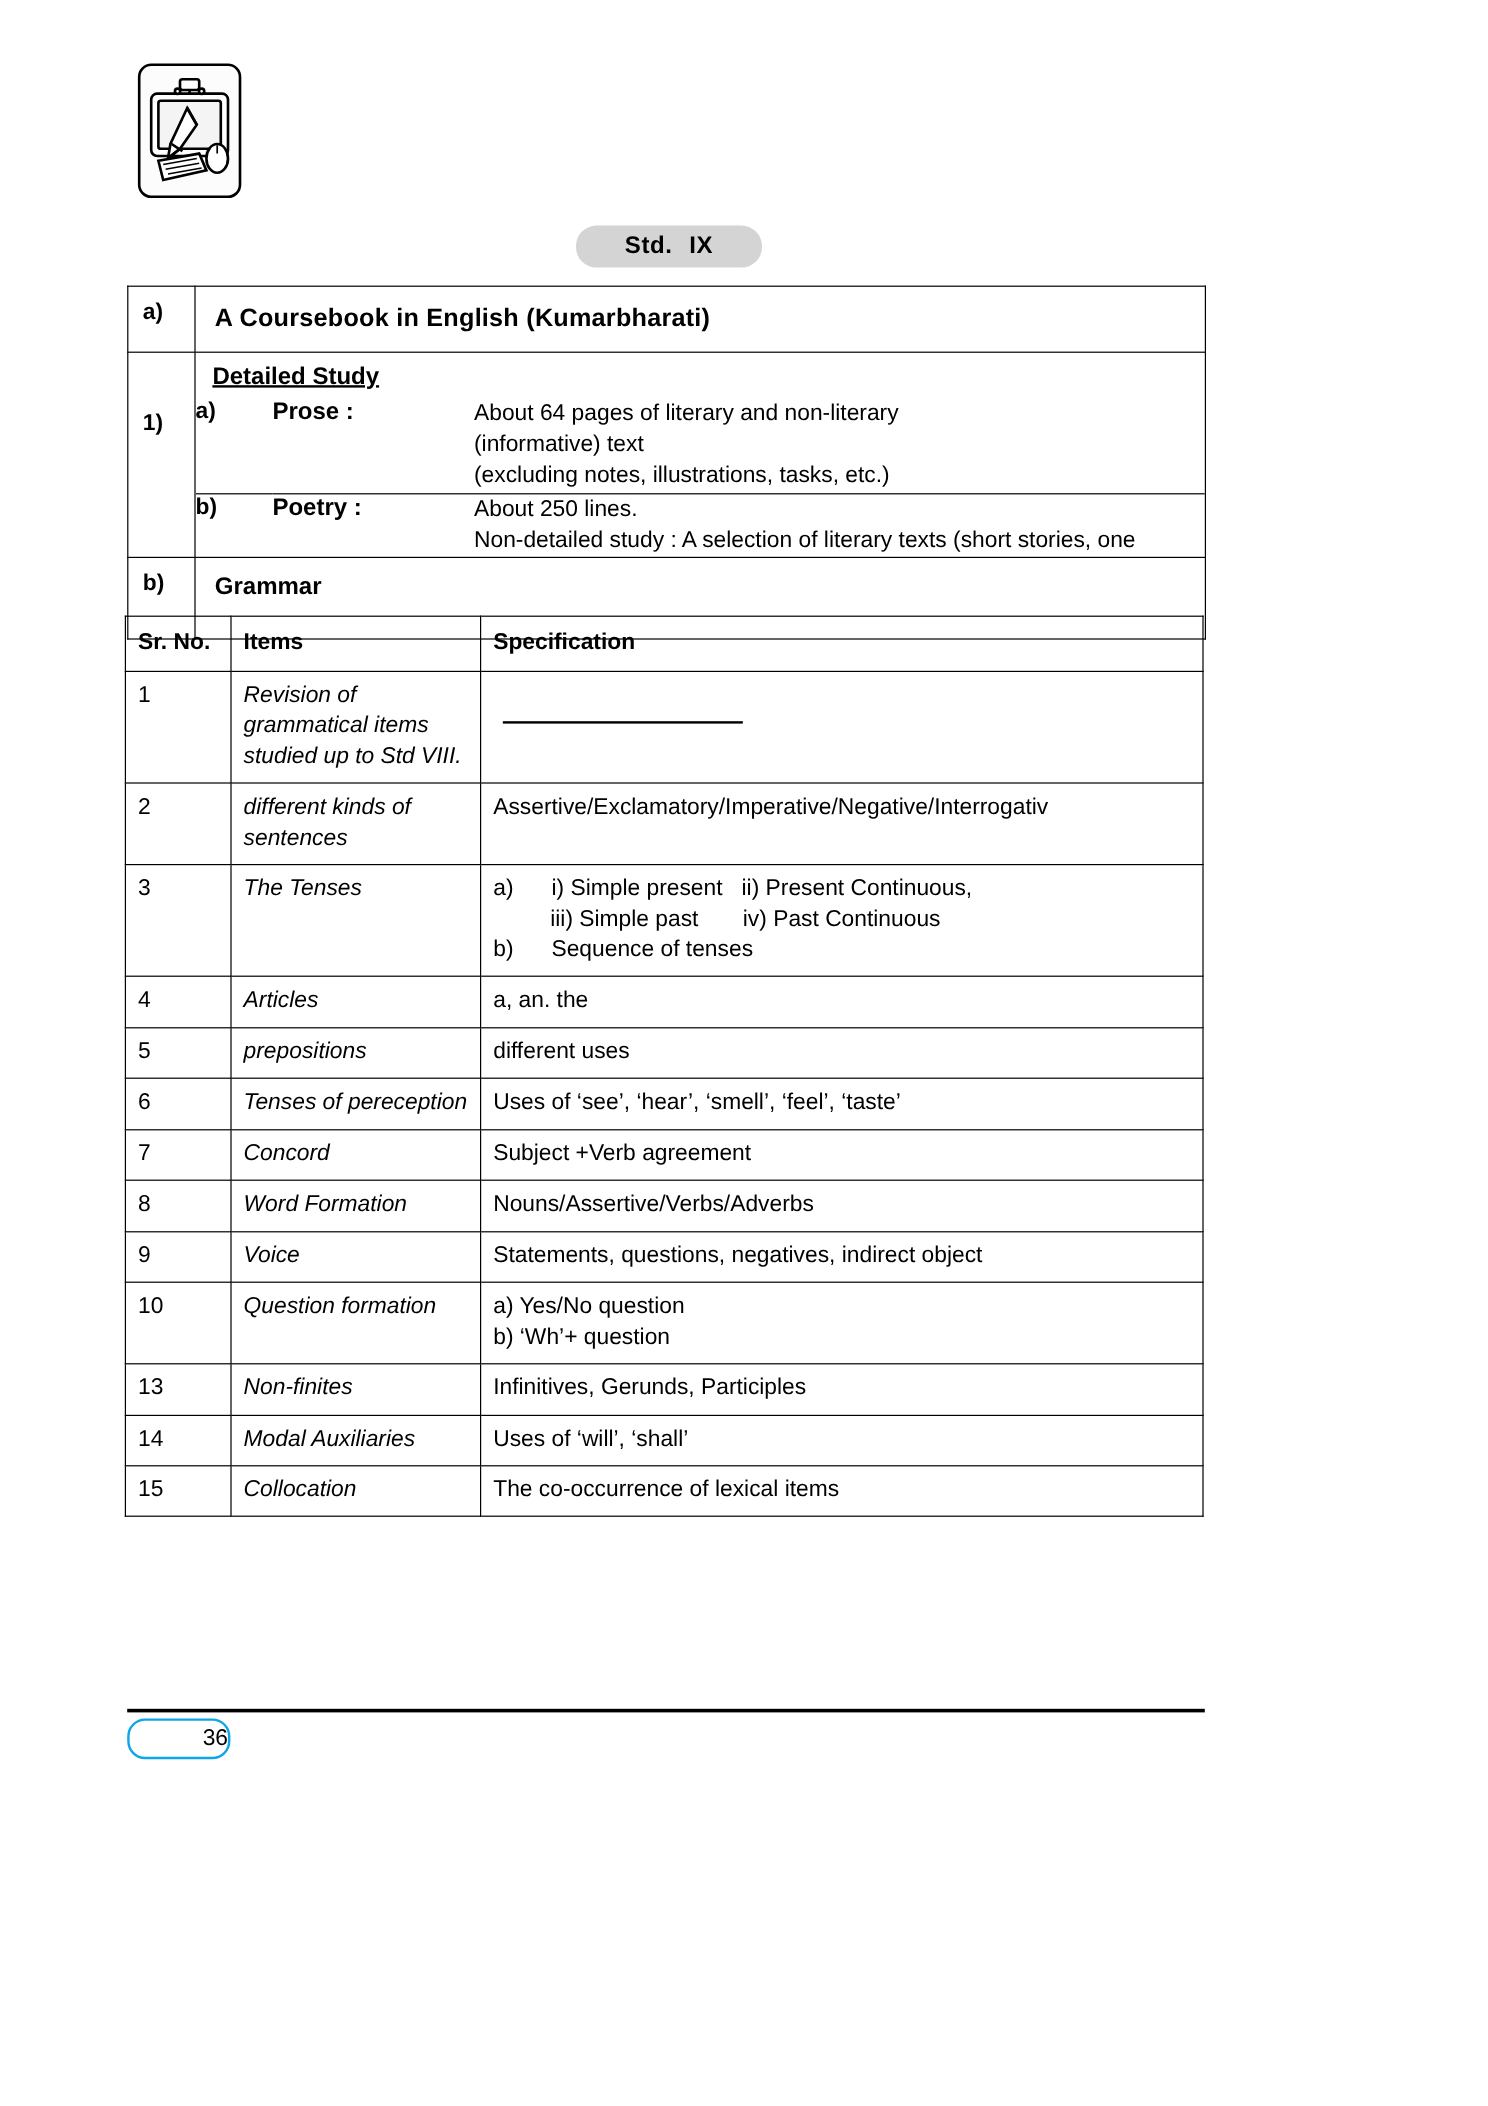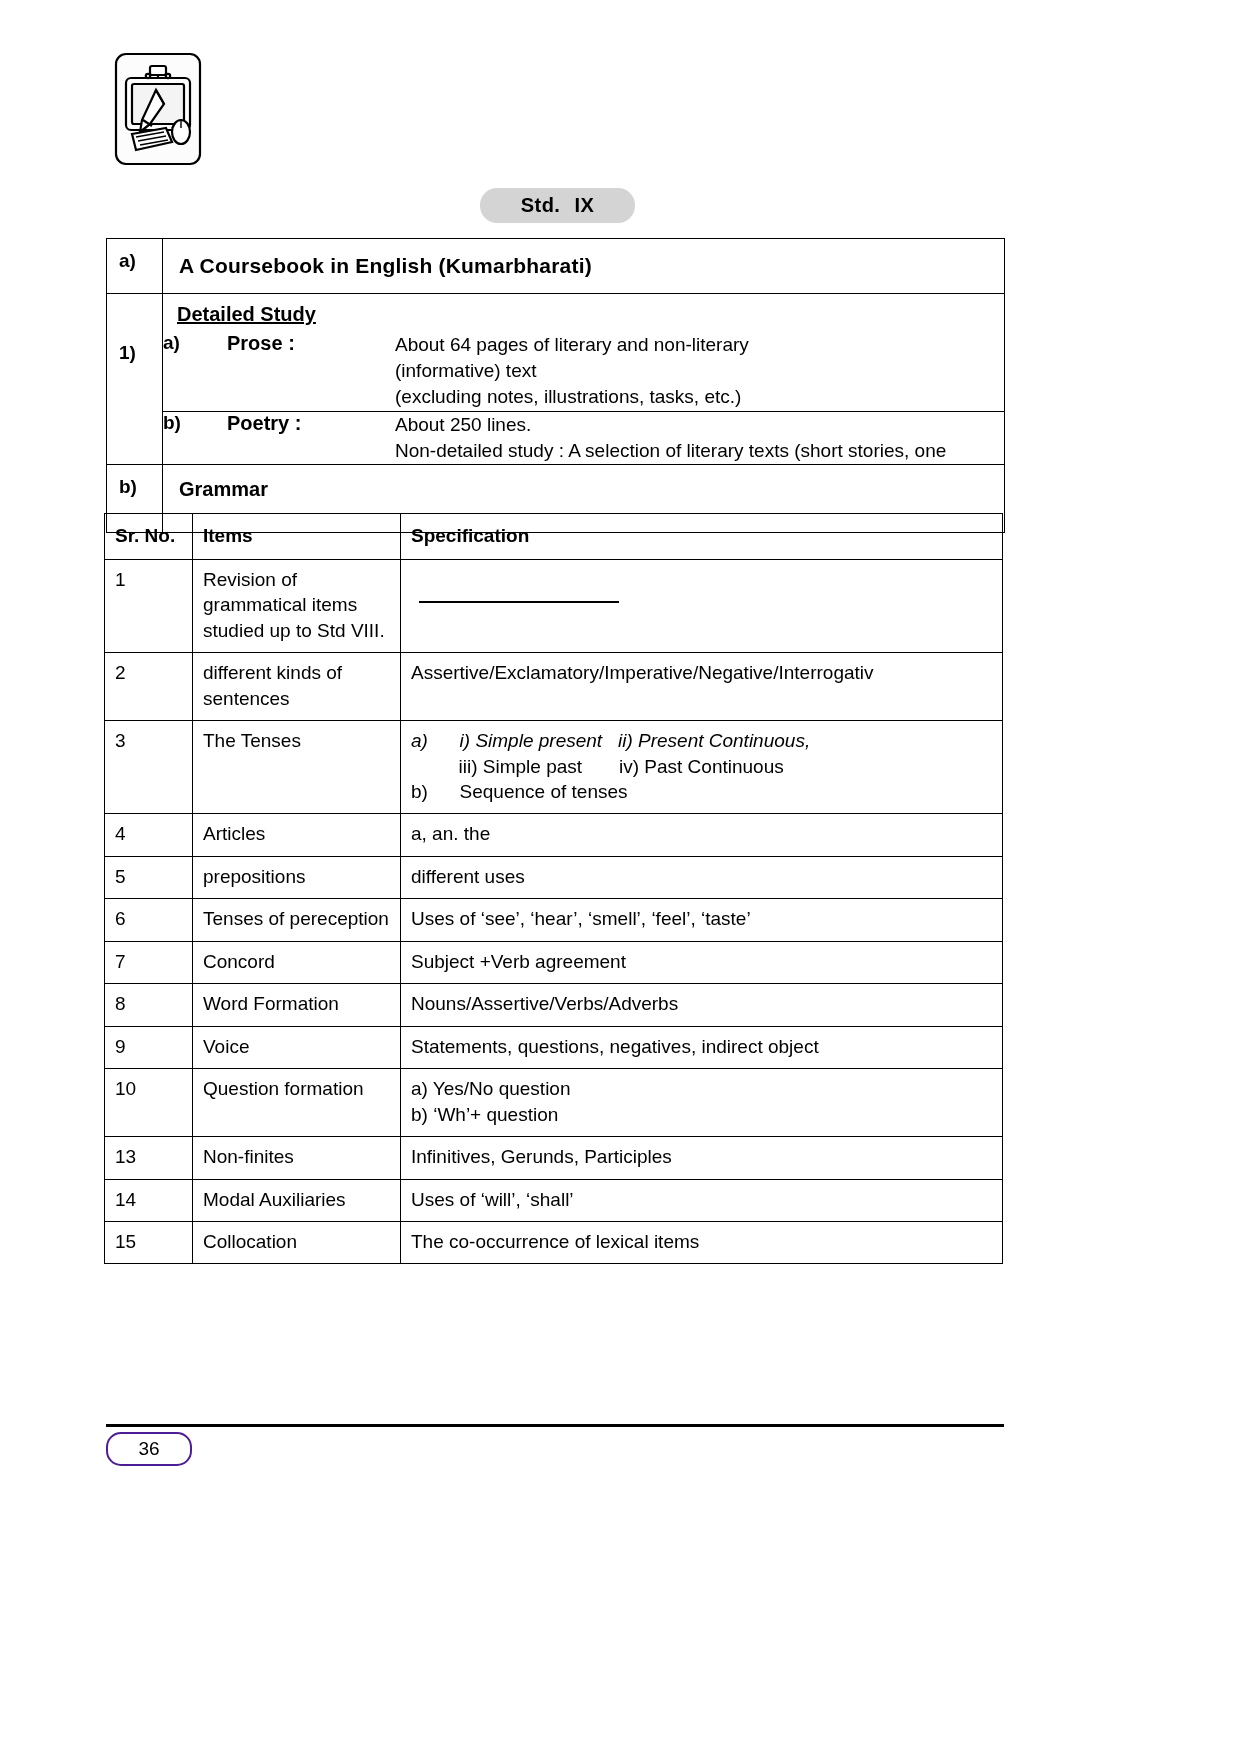--- a/index.html
+++ b/index.html
@@ -138,21 +138,21 @@
   }
   .gram-table th {
     font-weight: bold;
     font-size: 19px;
     padding: 9px 10px 10px 10px;
   }
   .g-col-sr   { width: 88px; }
   .g-col-item { width: 208px; }
   .g-col-spec { width: 602px; }
 
-  .gram-table td.wrapcell { white-space: normal; }
+  .gram-table td.wrapcell { white-space: normal; font-style: italic; }
 
   .dash-rule {
     display: block;
     width: 200px;
     height: 2.5px;
     background: #000;
     margin: 34px 0 0 8px;
   }
 
   
@@ -163,25 +163,25 @@
     width: 898px;
     height: 2.5px;
     background: #000;
   }
   .page-pill {
     position: absolute;
     left: 106px;
     top: 1432px;
     width: 82px;
     height: 30px;
-    border: 2px solid #4c1d95;
+    border: 2px solid #0ea5e9;
     border-radius: 15px;
     display: flex;
     align-items: center;
-    justify-content: center;
+    justify-content: flex-end;
     font-size: 19px;
     font-weight: normal;
   }
 </style>
 </head>
 <body>
 
 <div class="page">
 
   <div class="icon-badge">
@@ -294,21 +294,21 @@
         </tr>
         <tr>
           <td>2</td>
           <td class="wrapcell">different kinds of sentences</td>
           <td>Assertive/Exclamatory/Imperative/Negative/Interrogativ</td>
         </tr>
         <tr>
           <td>3</td>
           <td class="wrapcell">The Tenses</td>
           <td>
-            <div style="white-space: pre; font-style: italic;">a)      i) Simple present   ii) Present Continuous,</div>
+            <div style="white-space: pre;">a)      i) Simple present   ii) Present Continuous,</div>
             <div style="white-space: pre;">         iii) Simple past       iv) Past Continuous</div>
             <div style="white-space: pre;">b)      Sequence of tenses</div>
           </td>
         </tr>
         <tr>
           <td>4</td>
           <td class="wrapcell">Articles</td>
           <td>a, an. the</td>
         </tr>
         <tr>

